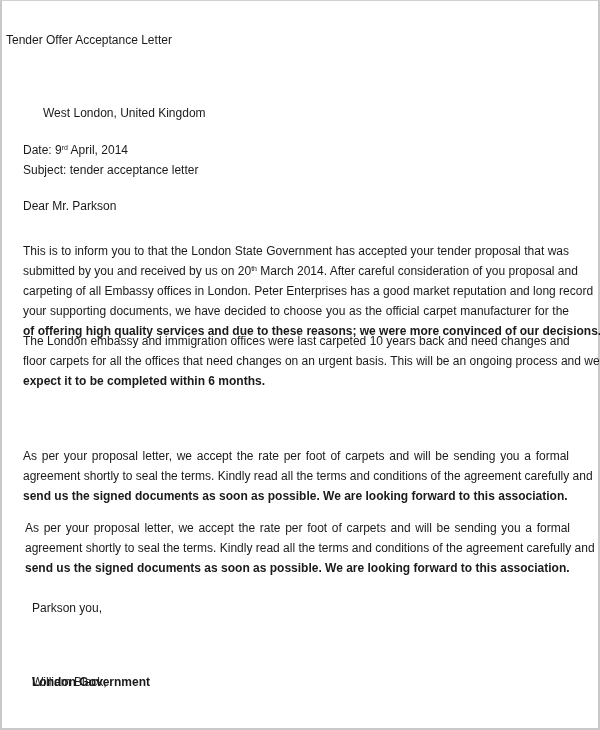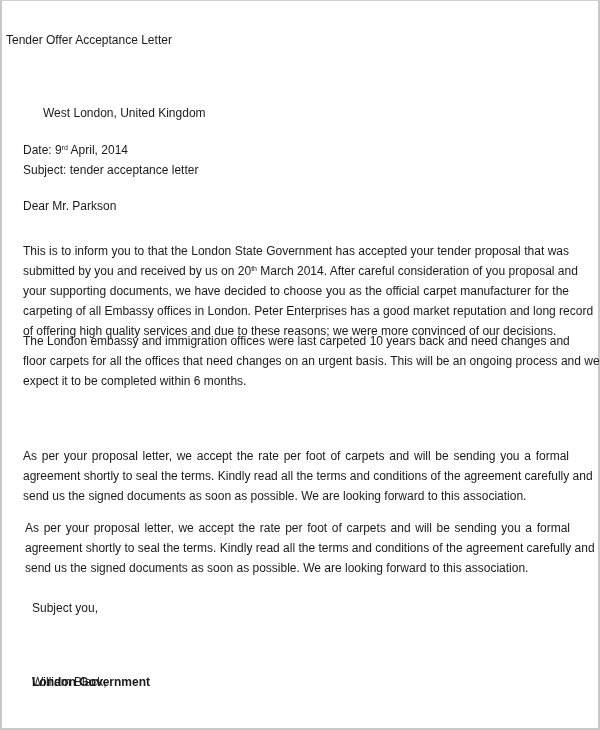--- a/index.html
+++ b/index.html
@@ -46,20 +46,21 @@
     }
     .para .ln {
       display: block;
       text-align: justify;
       text-align-last: justify;
       height: 20px;
       white-space: nowrap;
     }
     .para .ln.last {
       text-align-last: left;
+      font-weight: bold;
     }
     sup {
       font-size: 7px;
       line-height: 0;
       vertical-align: 4px;
     }
   </style>
 </head>
 <body>
 
@@ -72,22 +73,22 @@
 
   <div class="line" style="left:21px; top:142px;"><span>Date: 9</span><sup>rd</sup><span> April, 2014</span></div>
 
   <div class="line" style="left:21px; top:162px;">Subject: tender acceptance letter</div>
 
   <div class="line" style="left:21px; top:198px;">Dear Mr. Parkson</div>
 
   <div class="para" style="top:232px;margin-top:8px;">
     <span class="ln">This is to inform you to that the London State Government has accepted your tender proposal that was</span>
     <span class="ln"><span>submitted by you and received by us on 20</span><sup>th</sup><span> March 2014. After careful consideration of you proposal and</span></span>
+    <span class="ln">carpeting of all Embassy offices in London. Peter Enterprises has a good market reputation and long record</span>
     <span class="ln">your supporting documents, we have decided to choose you as the official carpet manufacturer for the</span>
-    <span class="ln">carpeting of all Embassy offices in London. Peter Enterprises has a good market reputation and long record</span>
     <span class="ln last">of offering high quality services and due to these reasons; we were more convinced of our decisions.</span>
   </div>
 
   <div class="para" style="top:330px;">
     <span class="ln">The London embassy and immigration offices were last carpeted 10 years back and need changes and</span>
     <span class="ln">floor carpets for all the offices that need changes on an urgent basis. This will be an ongoing process and we</span>
     <span class="ln last">expect it to be completed within 6 months.</span>
   </div>
 
   <div class="para" style="top:445px;">
@@ -95,19 +96,19 @@
     <span class="ln">agreement shortly to seal the terms. Kindly read all the terms and conditions of the agreement carefully and</span>
     <span class="ln last">send us the signed documents as soon as possible. We are looking forward to this association.</span>
   </div>
 
   <div class="para" style="top:517px; left:23px; width:545px;">
     <span class="ln">As per your proposal letter, we accept the rate per foot of carpets and will be sending you a formal</span>
     <span class="ln">agreement shortly to seal the terms. Kindly read all the terms and conditions of the agreement carefully and</span>
     <span class="ln last">send us the signed documents as soon as possible. We are looking forward to this association.</span>
   </div>
 
-  <div class="line" style="left:30px; top:600px;">Subject you,</div>
+  <div class="line" style="left:30px; top:600px;">Parkson you,</div>
 
   <div class="line" style="left:30px; top:637px;margin-top:37px;">William Black,</div>
 
   <div class="line" style="left:30px; top:674px;font-weight:bold;">London Government</div>
 
 </div>
 
 </body></html>

